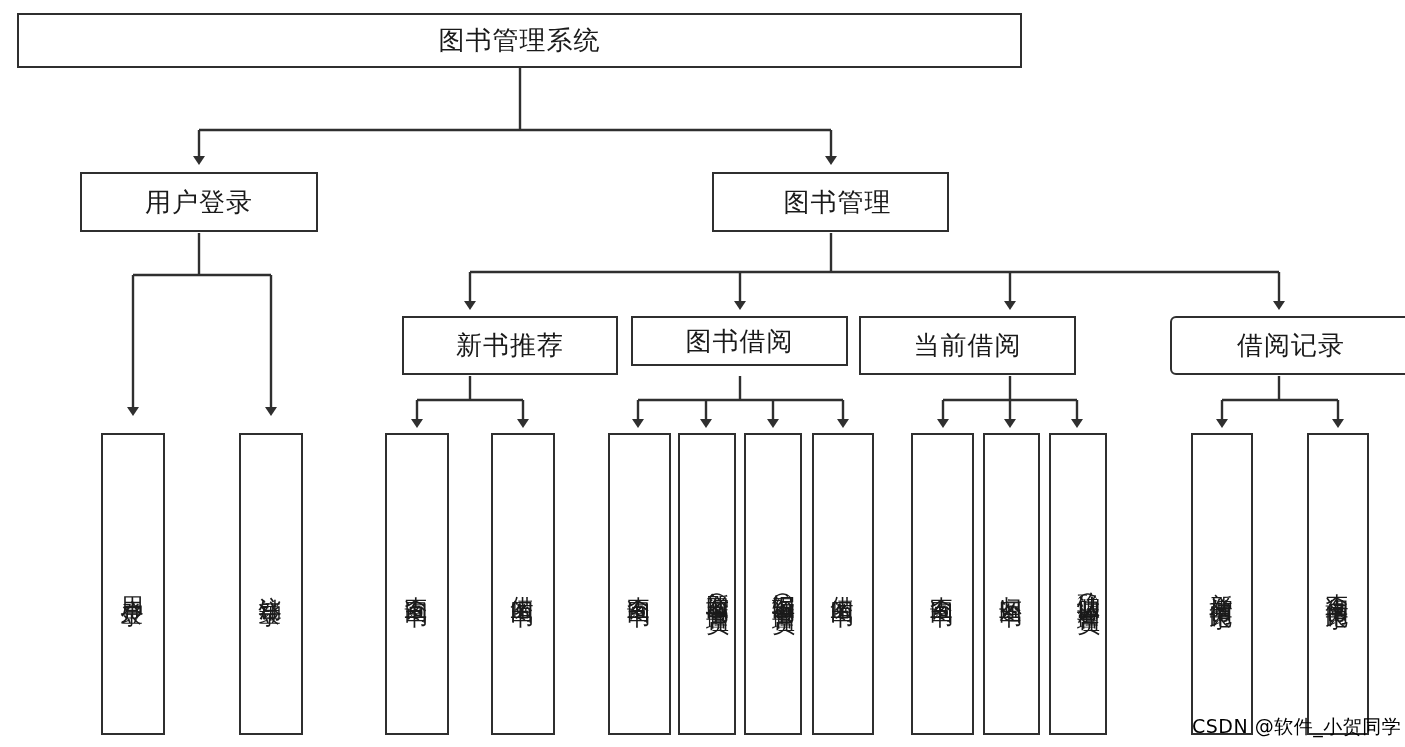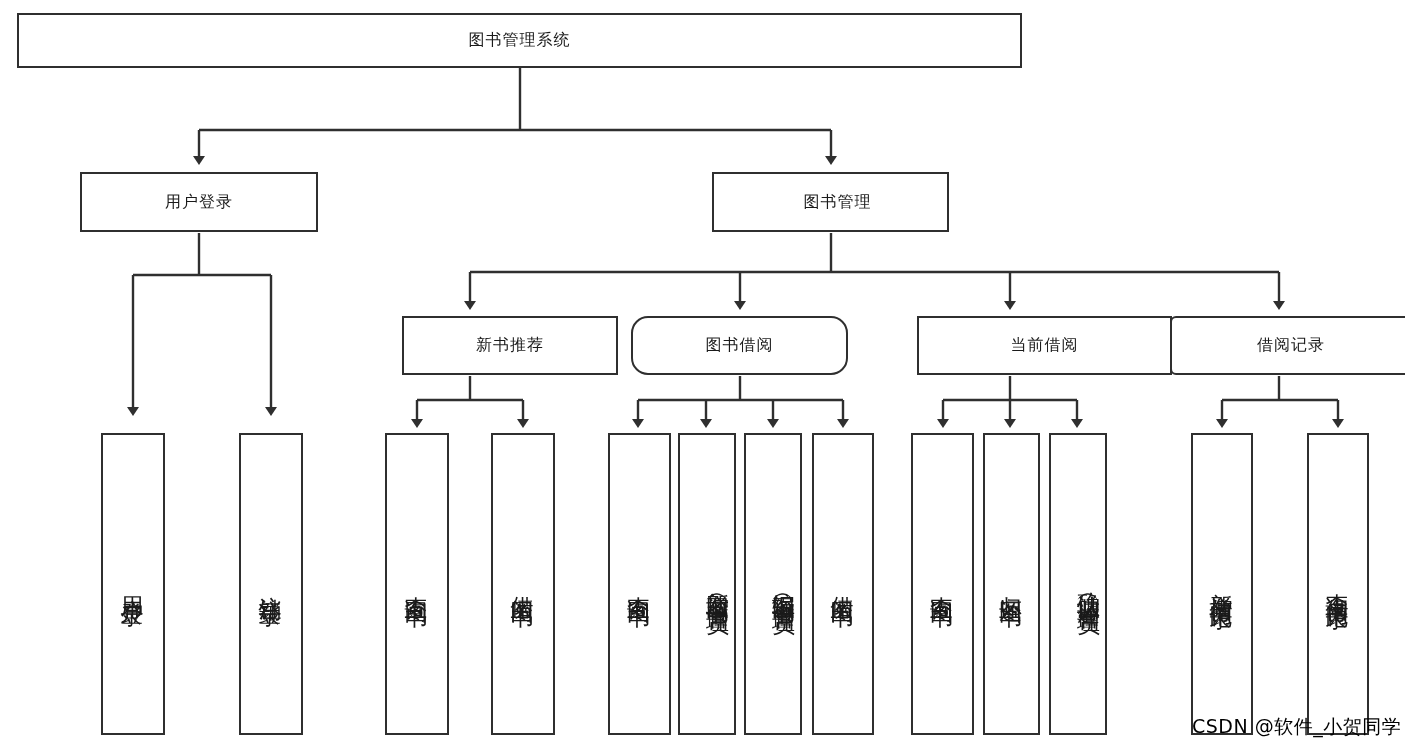--- a/index.html
+++ b/index.html
@@ -29,21 +29,21 @@
     position: absolute;
     box-sizing: border-box;
     background: #ffffff;
     border: 2px solid #2f2f2f;
     display: flex;
     align-items: center;
     justify-content: center;
     color: #1a1a1a;
   }
   .node.horiz {
-    font-size: 16px;
+    font-size: 26px;
     letter-spacing: 1px;
   }
   .node.vert {
     writing-mode: vertical-rl;
     text-orientation: upright;
     font-size: 23px;
     letter-spacing: 3px;
     align-items: flex-start;
     justify-content: center;
     padding-top: 6px;
@@ -126,24 +126,24 @@
   <div class="node horiz" style="left:80px; top:172px; width:238px; height:60px;">
     <span class="node-label">用户登录</span>
   </div>
   <div class="node horiz" style="left:712px; top:172px; width:237px; height:60px;padding-left:14px;">
     <span class="node-label">图书管理</span>
   </div>
 
   <div class="node horiz" style="left:362px; top:316px; width:216px; height:59px;margin-left:40px;">
     <span class="node-label">新书推荐</span>
   </div>
-  <div class="node horiz" style="left:631px; top:316px; width:217px; height:59px;border-radius:17px;">
+  <div class="node horiz" style="left:631px; top:316px; width:217px; height:50px;">
     <span class="node-label">图书借阅</span>
   </div>
-  <div class="node horiz" style="left:917px; top:316px; width:255px; height:59px;">
+  <div class="node horiz" style="left:859px; top:316px; width:217px; height:59px;">
     <span class="node-label">当前借阅</span>
   </div>
   <div class="node horiz" style="left:1170px; top:316px; width:242px; height:59px;border-radius:6px;">
     <span class="node-label">借阅记录</span>
   </div>
 
   <div class="node vert midalign" style="left:101px; top:433px; width:64px; height:302px;">
     <span class="node-label">用户登录</span>
   </div>
   <div class="node vert midalign" style="left:239px; top:433px; width:64px; height:302px;">

